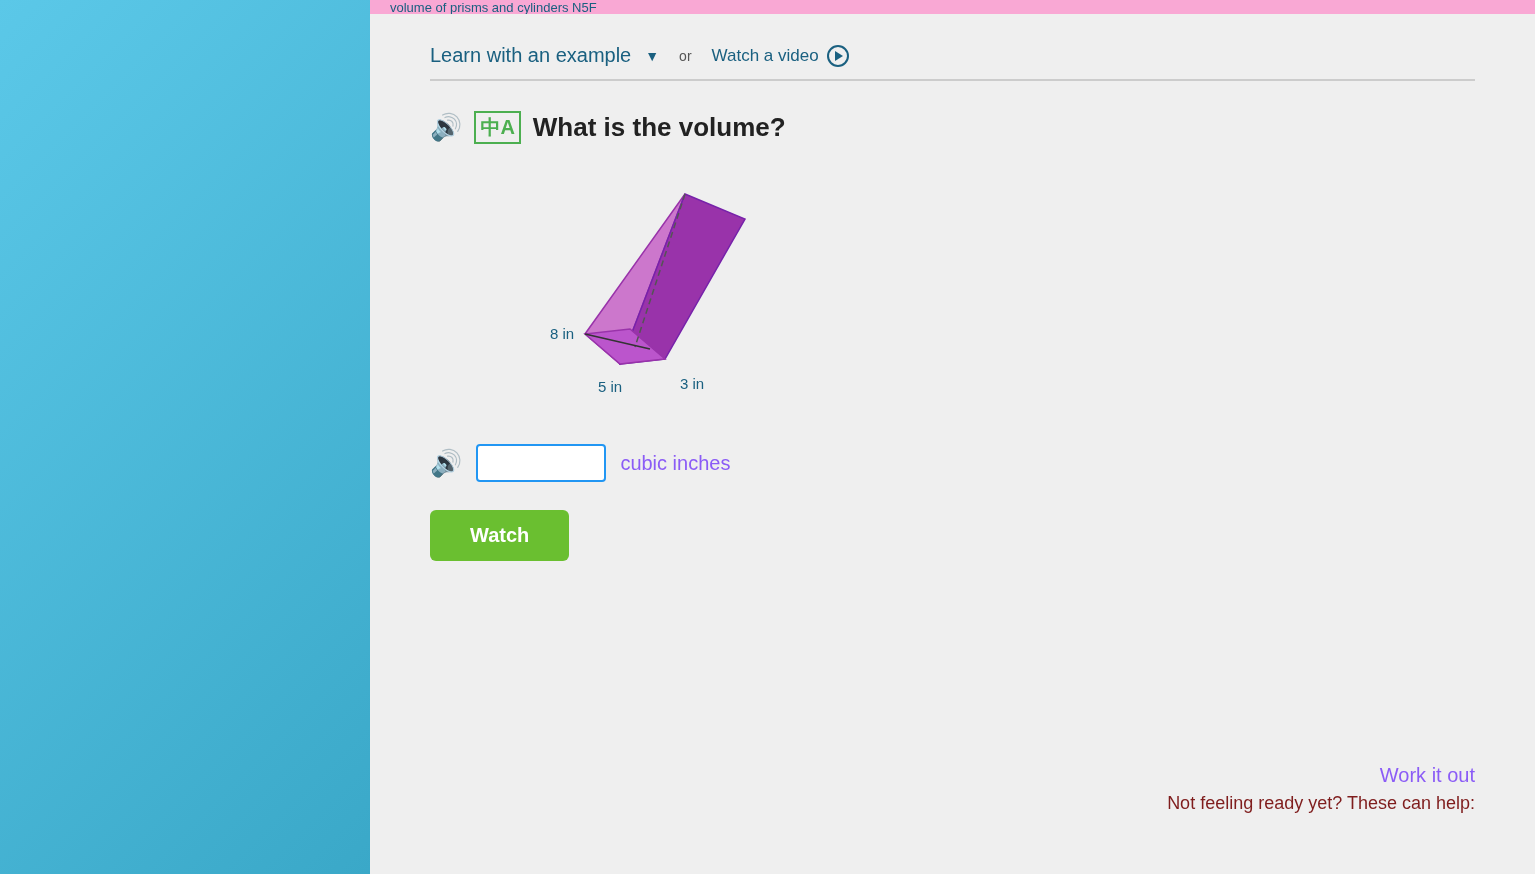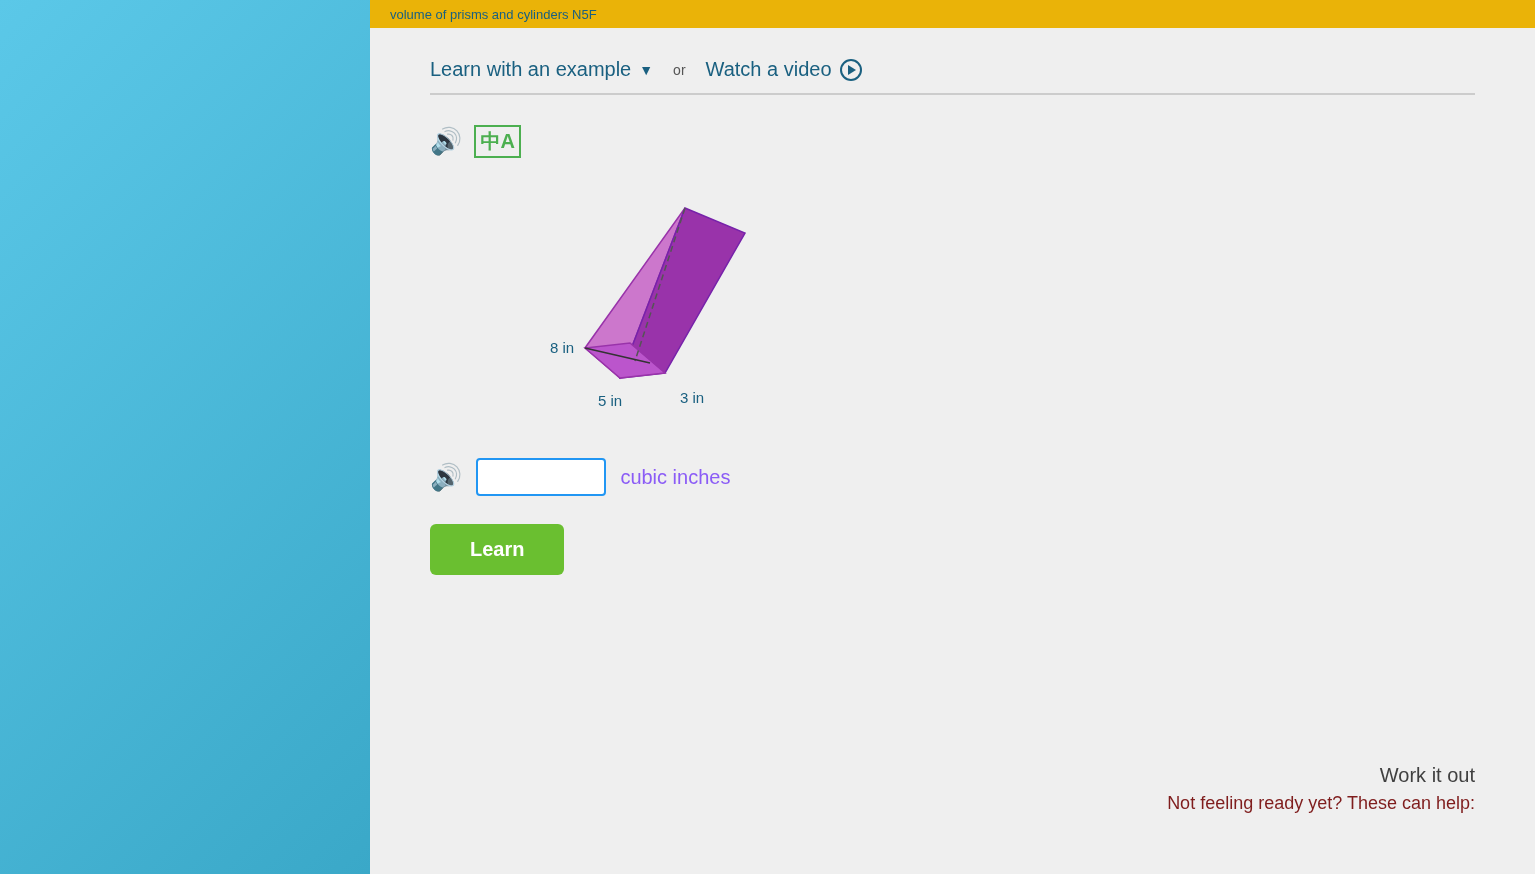--- a/index.html
+++ b/index.html
@@ -19,22 +19,22 @@
     }
     .main-content {
       flex: 1;
       background: #e8e8e8;
       height: 874px;
       display: flex;
       flex-direction: column;
       position: relative;
     }
     .top-bar {
-      background: #eab308;
-      height: 28px;
+      background: #f9a8d4;
+      height: 14px;
       display: flex;
       align-items: center;
       padding: 0 20px;
     }
     .breadcrumb-text {
       color: #1a6080;
       font-size: 13px;
     }
     .content-area {
       background: #efefef;
@@ -49,35 +49,35 @@
       border-bottom: 2px solid #ccc;
       padding-bottom: 12px;
     }
     .learn-link {
       color: #1a6080;
       font-size: 20px;
       font-weight: 500;
       cursor: pointer;
       display: flex;
       align-items: center;
-      gap: 8px;
+      gap: 14px;
       text-decoration: none;
     }
     .chevron-down {
       font-size: 14px;
       color: #1a6080;
     }
     .or-text {
       color: #555;
       font-size: 14px;
       margin: 0 20px;
     }
     .watch-link {
       color: #1a6080;
-      font-size: 20px;
+      font-size: 17px;
       font-weight: 500;
       cursor: pointer;
       display: flex;
       align-items: center;
       gap: 8px;
       text-decoration: none;
     }
     .play-circle {
       width: 22px;
       height: 22px;
@@ -161,21 +161,21 @@
       display: inline-block;
       margin-left: 0;
     }
     .bottom-help {
       position: absolute;
       bottom: 60px;
       right: 60px;
       text-align: right;
     }
     .work-it-out {
-      color: #404040;
+      color: #8b5cf6;
       font-size: 20px;
       font-weight: 500;
       display: block;
       margin-bottom: 6px;
     }
     .not-feeling {
       color: #7f1d1d;
       font-size: 18px;
     }
     .dim-label {
@@ -209,20 +209,21 @@
         <span class="play-circle">
           <span class="play-triangle"></span>
         </span>
       </a>
     </div>
 
     
     <div class="question-row">
       <span class="speaker-icon">🔊</span>
       <span class="translate-icon">中A</span>
+      <span class="question-text">What is the volume?</span>
     </div>
 
     
     <div class="prism-container">
       <svg class="prism-svg" viewBox="0 0 300 260">
 
         <polygon points="130,200 195,30 95,170" fill="#cc77cc" stroke="#9933aa" stroke-width="1.5"></polygon>
 
         <polygon points="195,30 255,55 175,195 130,200" fill="#9933aa" stroke="#7722aa" stroke-width="1.5"></polygon>
 
@@ -239,21 +240,21 @@
     </div>
 
     
     <div class="answer-row">
       <span class="speaker-icon">🔊</span>
       <input type="text" class="answer-input" placeholder="" style="">
       <span class="units-text">cubic inches</span>
     </div>
 
     
-    <button class="submit-btn">Learn</button>
+    <button class="submit-btn">Watch</button>
 
     
     <div class="bottom-help">
       <span class="work-it-out">Work it out</span>
       <span class="not-feeling">Not feeling ready yet? These can help:</span>
     </div>
 
   </div>
 </div>
 

